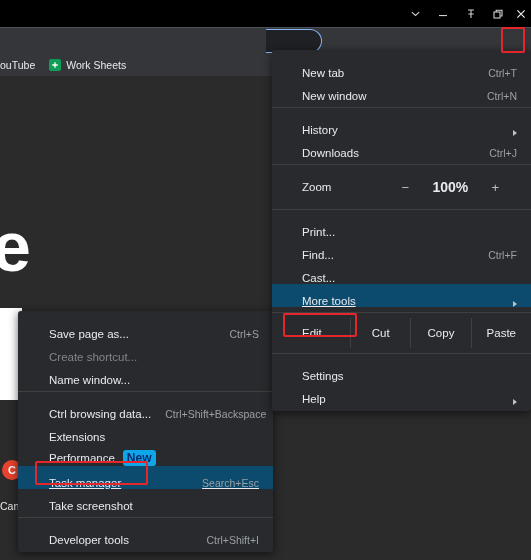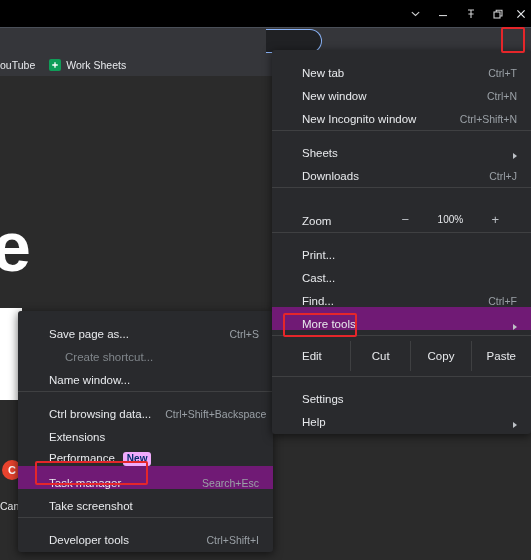--- a/index.html
+++ b/index.html
@@ -92,52 +92,52 @@
     font-size: 11.5px;
     color: #e8eaed;
   }
   .mrow {
     position: relative;
     display: flex; align-items: flex-end;
     height: 23px;
     padding: 0 14px 0 30px;
     white-space: nowrap;
   }
-  .mrow.hover { background: #701a75; }
+  .mrow.hover { background: #0c4a6e; text-decoration: underline; }
   .mrow .lbl { flex: 1 1 auto; }
   .mrow .accel { color: #9aa0a6; font-size: 10.5px; margin-left: 14px; }
-  .mrow.disabled .lbl { color: #80868b; margin-left: 16px; }
+  .mrow.disabled .lbl { color: #80868b; }
   .arrow {
     width: 0; height: 0;
     border-left: 4px solid #bdc1c6;
     border-top: 3.5px solid transparent;
     border-bottom: 3.5px solid transparent;
     margin-left: 10px;
   }
   .sep { height: 1px; background: #3f4042; margin: 5px 0; }
   .badge {
     display: inline-block;
-    background: #f0abfc; color: #062e6f;
-    font-size: 10px; font-weight: 700;
+    background: #0ea5e9; color: #062e6f;
+    font-size: 12px; font-weight: 700;
     border-radius: 3px;
     padding: 1px 4px; margin-left: 8px;
     line-height: 1.2;
   }
 
   
   #main-menu { left: 272px; top: 50px; width: 259px; }
   .zoomrow {
-    display: flex; align-items: flex-end; height: 34px;
+    display: flex; align-items: center; height: 34px;
     padding: 0; position: relative; gap: 28px;
   }
   .zoomrow .zlabel { width: 71px; padding-left: 30px; font-size: 11.5px; }
   .zoom-div { width: 1px; height: 34px; background: #3f4042; }
   .zoom-ctrls { display:flex; align-items:center; justify-content:center; width: 152px; }
   .zbtn { width: 36px; text-align: center; color: #bdc1c6; font-size: 13px; }
-  .zval { width: 54px; text-align: center; font-size: 10px; color: #e8eaed; }
+  .zval { width: 54px; text-align: center; font-size: 14px; color: #e8eaed; font-weight: bold; }
   .zfull { width: 64px; display:flex; align-items:center; justify-content:center; }
 
   .editrow { display: flex; align-items: center; height: 30px; }
   .editrow .elabel { width: 78px; padding-left: 30px; font-size: 11.5px; }
   .e-div { width: 1px; height: 30px; background: #3f4042; }
   .ebtn { flex: 1 1 0; text-align: center; font-size: 11.5px; color: #e8eaed; }
 
   
   #sub-menu { left: 18px; top: 311px; width: 255px; }
   #sub-menu .mrow { padding: 0 14px 0 31px; }
@@ -318,29 +318,25 @@
   <div class="menu" id="main-menu">
 
     <div class="mrow">
       <span class="lbl">New tab</span>
       <span class="accel">Ctrl+T</span>
     </div>
     <div class="mrow">
       <span class="lbl">New window</span>
       <span class="accel">Ctrl+N</span>
     </div>
-    <div class="mrow">
-      <span class="lbl">New Incognito window</span>
-      <span class="accel">Ctrl+Shift+N</span>
-    </div>
-
-    <div class="sep"></div>
-
-    <div class="mrow">
-      <span class="lbl">Sheets</span>
+
+    <div class="sep"></div>
+
+    <div class="mrow">
+      <span class="lbl">History</span>
       <span class="arrow"></span>
     </div>
     <div class="mrow">
       <span class="lbl">Downloads</span>
       <span class="accel">Ctrl+J</span>
     </div>
 
     <div class="sep"></div>
 
     <div class="zoomrow">
@@ -358,25 +354,25 @@
         </svg>
       </span>
     </div>
 
     <div class="sep"></div>
 
     <div class="mrow">
       <span class="lbl">Print...</span>
     </div>
     <div class="mrow">
-      <span class="lbl">Cast...</span>
-    </div>
-    <div class="mrow">
       <span class="lbl">Find...</span>
       <span class="accel">Ctrl+F</span>
+    </div>
+    <div class="mrow">
+      <span class="lbl">Cast...</span>
     </div>
     <div class="mrow hover">
       <span class="lbl">More tools</span>
       <span class="arrow"></span>
     </div>
 
     <div class="sep"></div>
 
     <div class="editrow">
       <span class="elabel">Edit</span>

